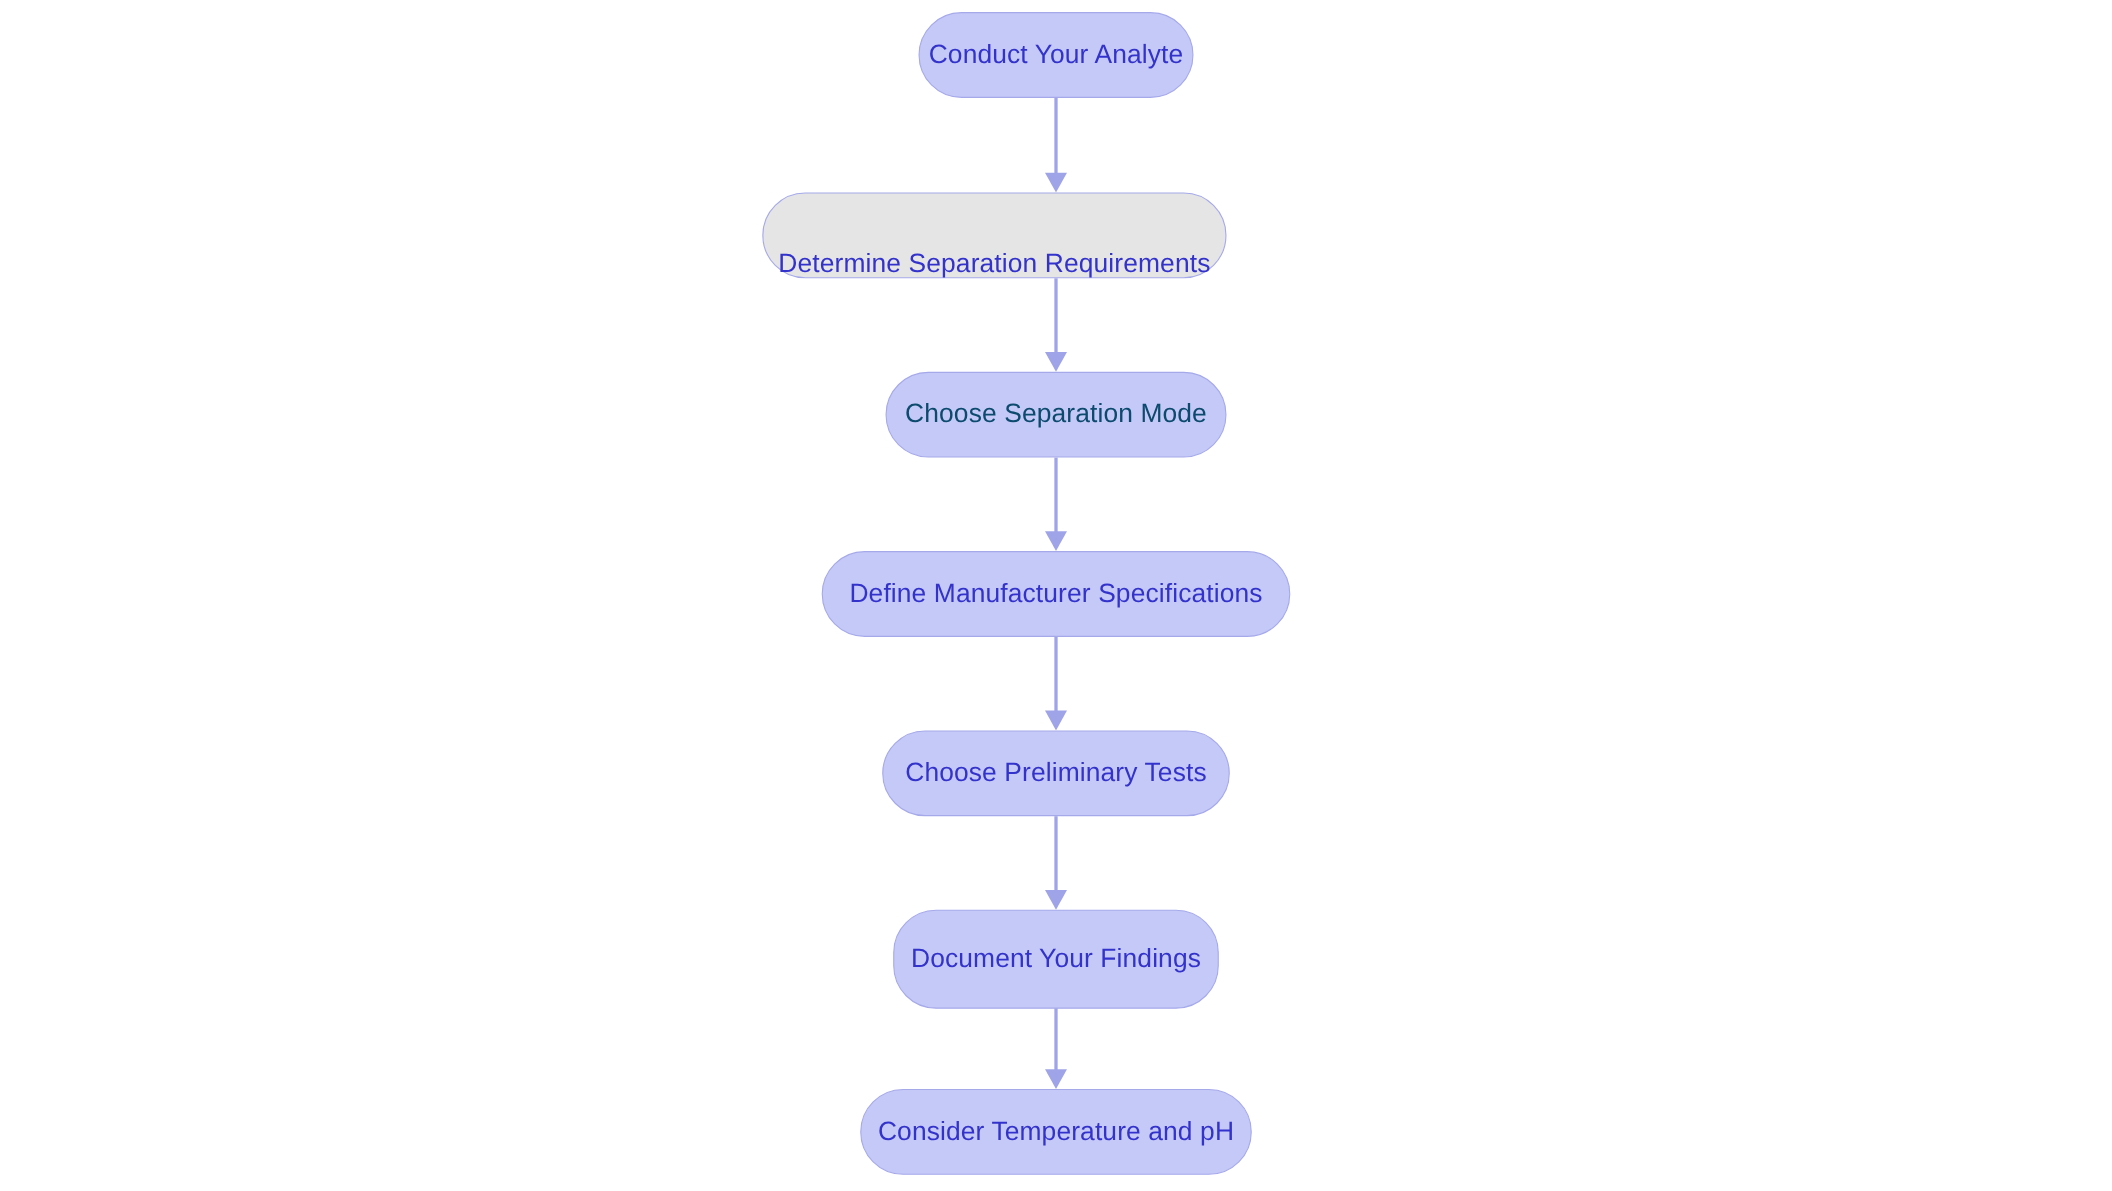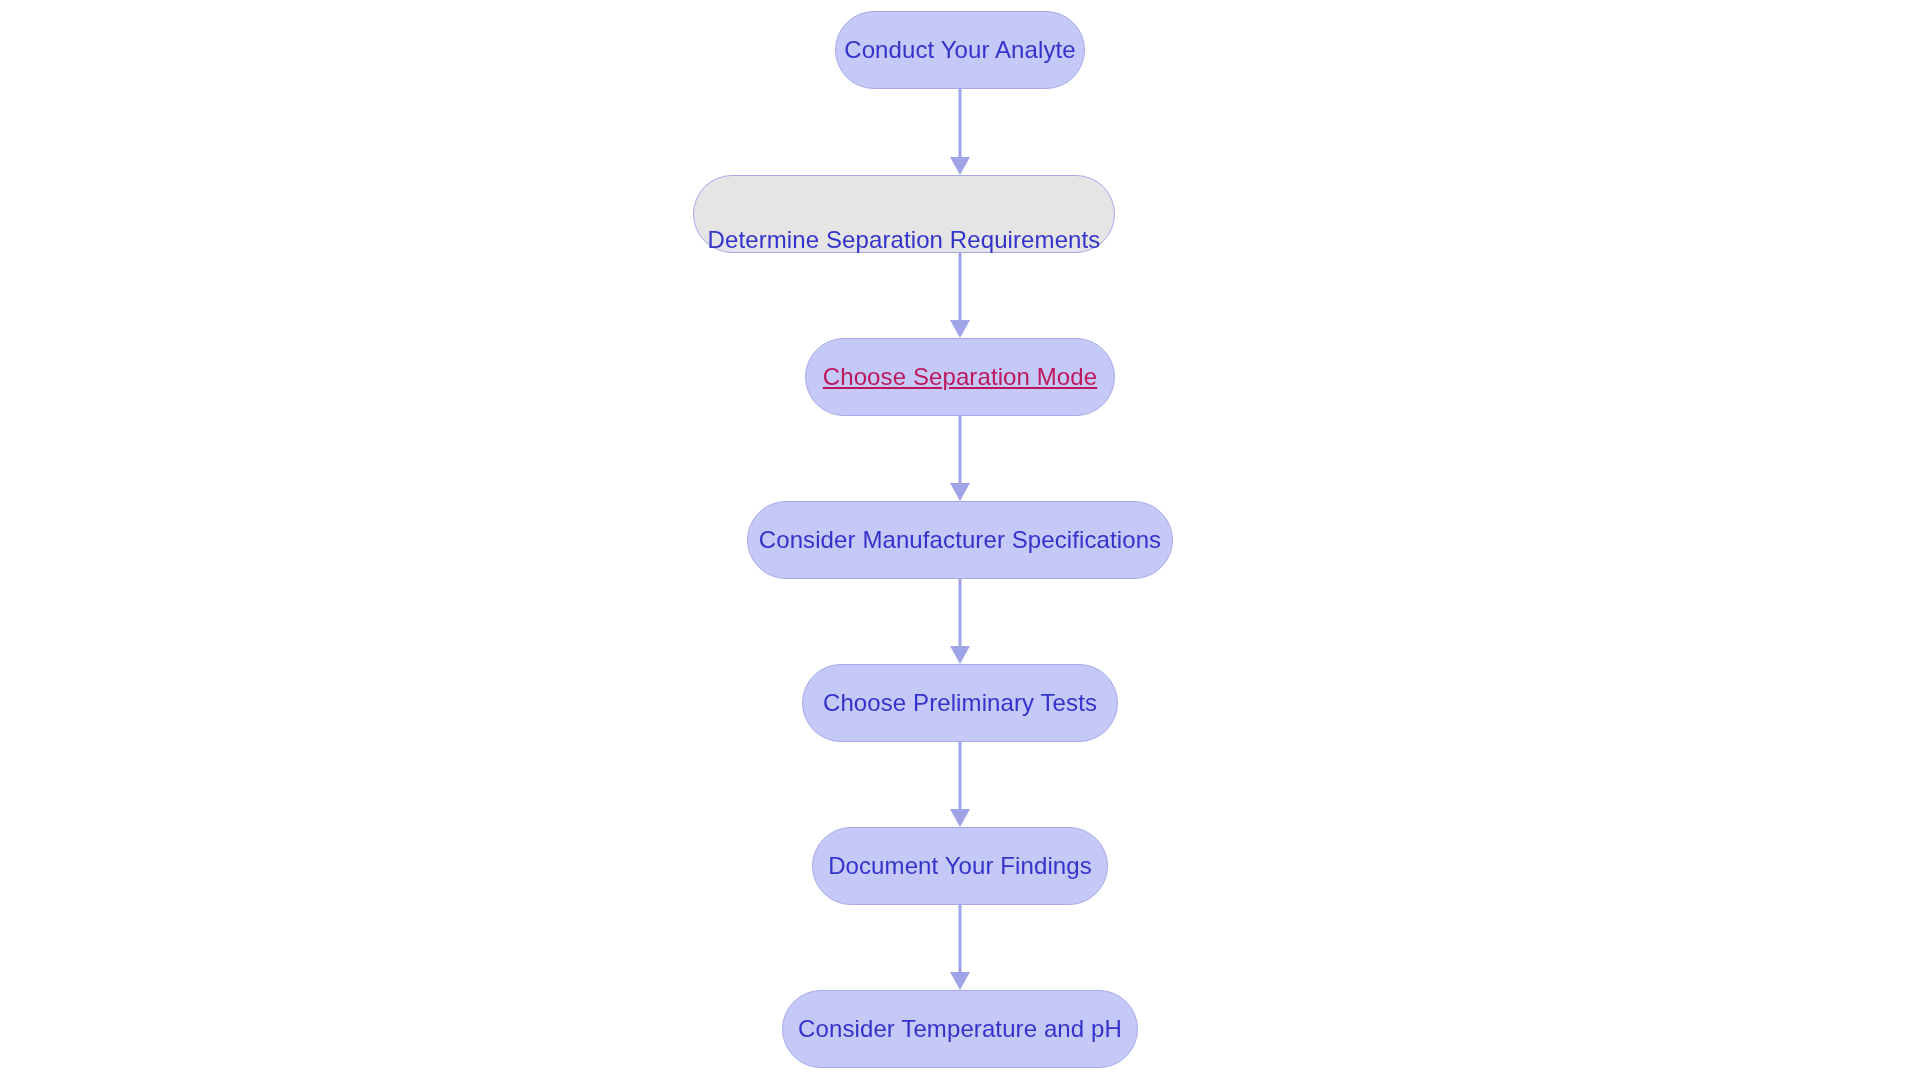--- a/index.html
+++ b/index.html
@@ -102,29 +102,29 @@
   </svg>
 
   <div id="node-layer">
       <div class="flow-node" style="left: 960px; top: 11px; width: 250px; height: 78px; border-radius: 39px; background: rgb(197, 201, 247); border-color: rgb(165, 169, 234);">
         <span class="flow-node-label" style="color: rgb(51, 51, 204);">Conduct Your Analyte</span>
       </div>
       <div class="flow-node" style="left: 904px; top: 175px; width: 422px; height: 78px; border-radius: 39px; background: #e5e5e5; border-color: rgb(165, 169, 234); align-items: flex-end;">
         <span class="flow-node-label" style="color: rgb(51, 51, 204);">Determine Separation Requirements</span>
       </div>
       <div class="flow-node" style="left: 960px; top: 338px; width: 310px; height: 78px; border-radius: 39px; background: rgb(197, 201, 247); border-color: rgb(165, 169, 234);">
-        <span class="flow-node-label" style="color: #be185d; text-decoration: underline;">Choose Separation Mode</span>
+        <span class="flow-node-label" style="color: #0c4a6e;">Choose Separation Mode</span>
       </div>
       <div class="flow-node" style="left: 960px; top: 501px; width: 426px; height: 78px; border-radius: 39px; background: rgb(197, 201, 247); border-color: rgb(165, 169, 234);">
-        <span class="flow-node-label" style="color: rgb(51, 51, 204);">Consider Manufacturer Specifications</span>
+        <span class="flow-node-label" style="color: rgb(51, 51, 204);">Define Manufacturer Specifications</span>
       </div>
       <div class="flow-node" style="left: 960px; top: 664px; width: 316px; height: 78px; border-radius: 39px; background: rgb(197, 201, 247); border-color: rgb(165, 169, 234);">
         <span class="flow-node-label" style="color: rgb(51, 51, 204);">Choose Preliminary Tests</span>
       </div>
-      <div class="flow-node" style="left: 960px; top: 827px; width: 296px; height: 78px; border-radius: 39px; background: rgb(197, 201, 247); border-color: rgb(165, 169, 234);">
+      <div class="flow-node" style="left: 960px; top: 827px; width: 296px; height: 90px; border-radius: 39px; background: rgb(197, 201, 247); border-color: rgb(165, 169, 234);">
         <span class="flow-node-label" style="color: rgb(51, 51, 204);">Document Your Findings</span>
       </div>
       <div class="flow-node" style="left: 960px; top: 990px; width: 356px; height: 78px; border-radius: 39px; background: rgb(197, 201, 247); border-color: rgb(165, 169, 234); align-items: center;">
         <span class="flow-node-label" style="color: rgb(51, 51, 204);">Consider Temperature and pH</span>
       </div>
     </div>
 
 </div>
 
 </body></html>

